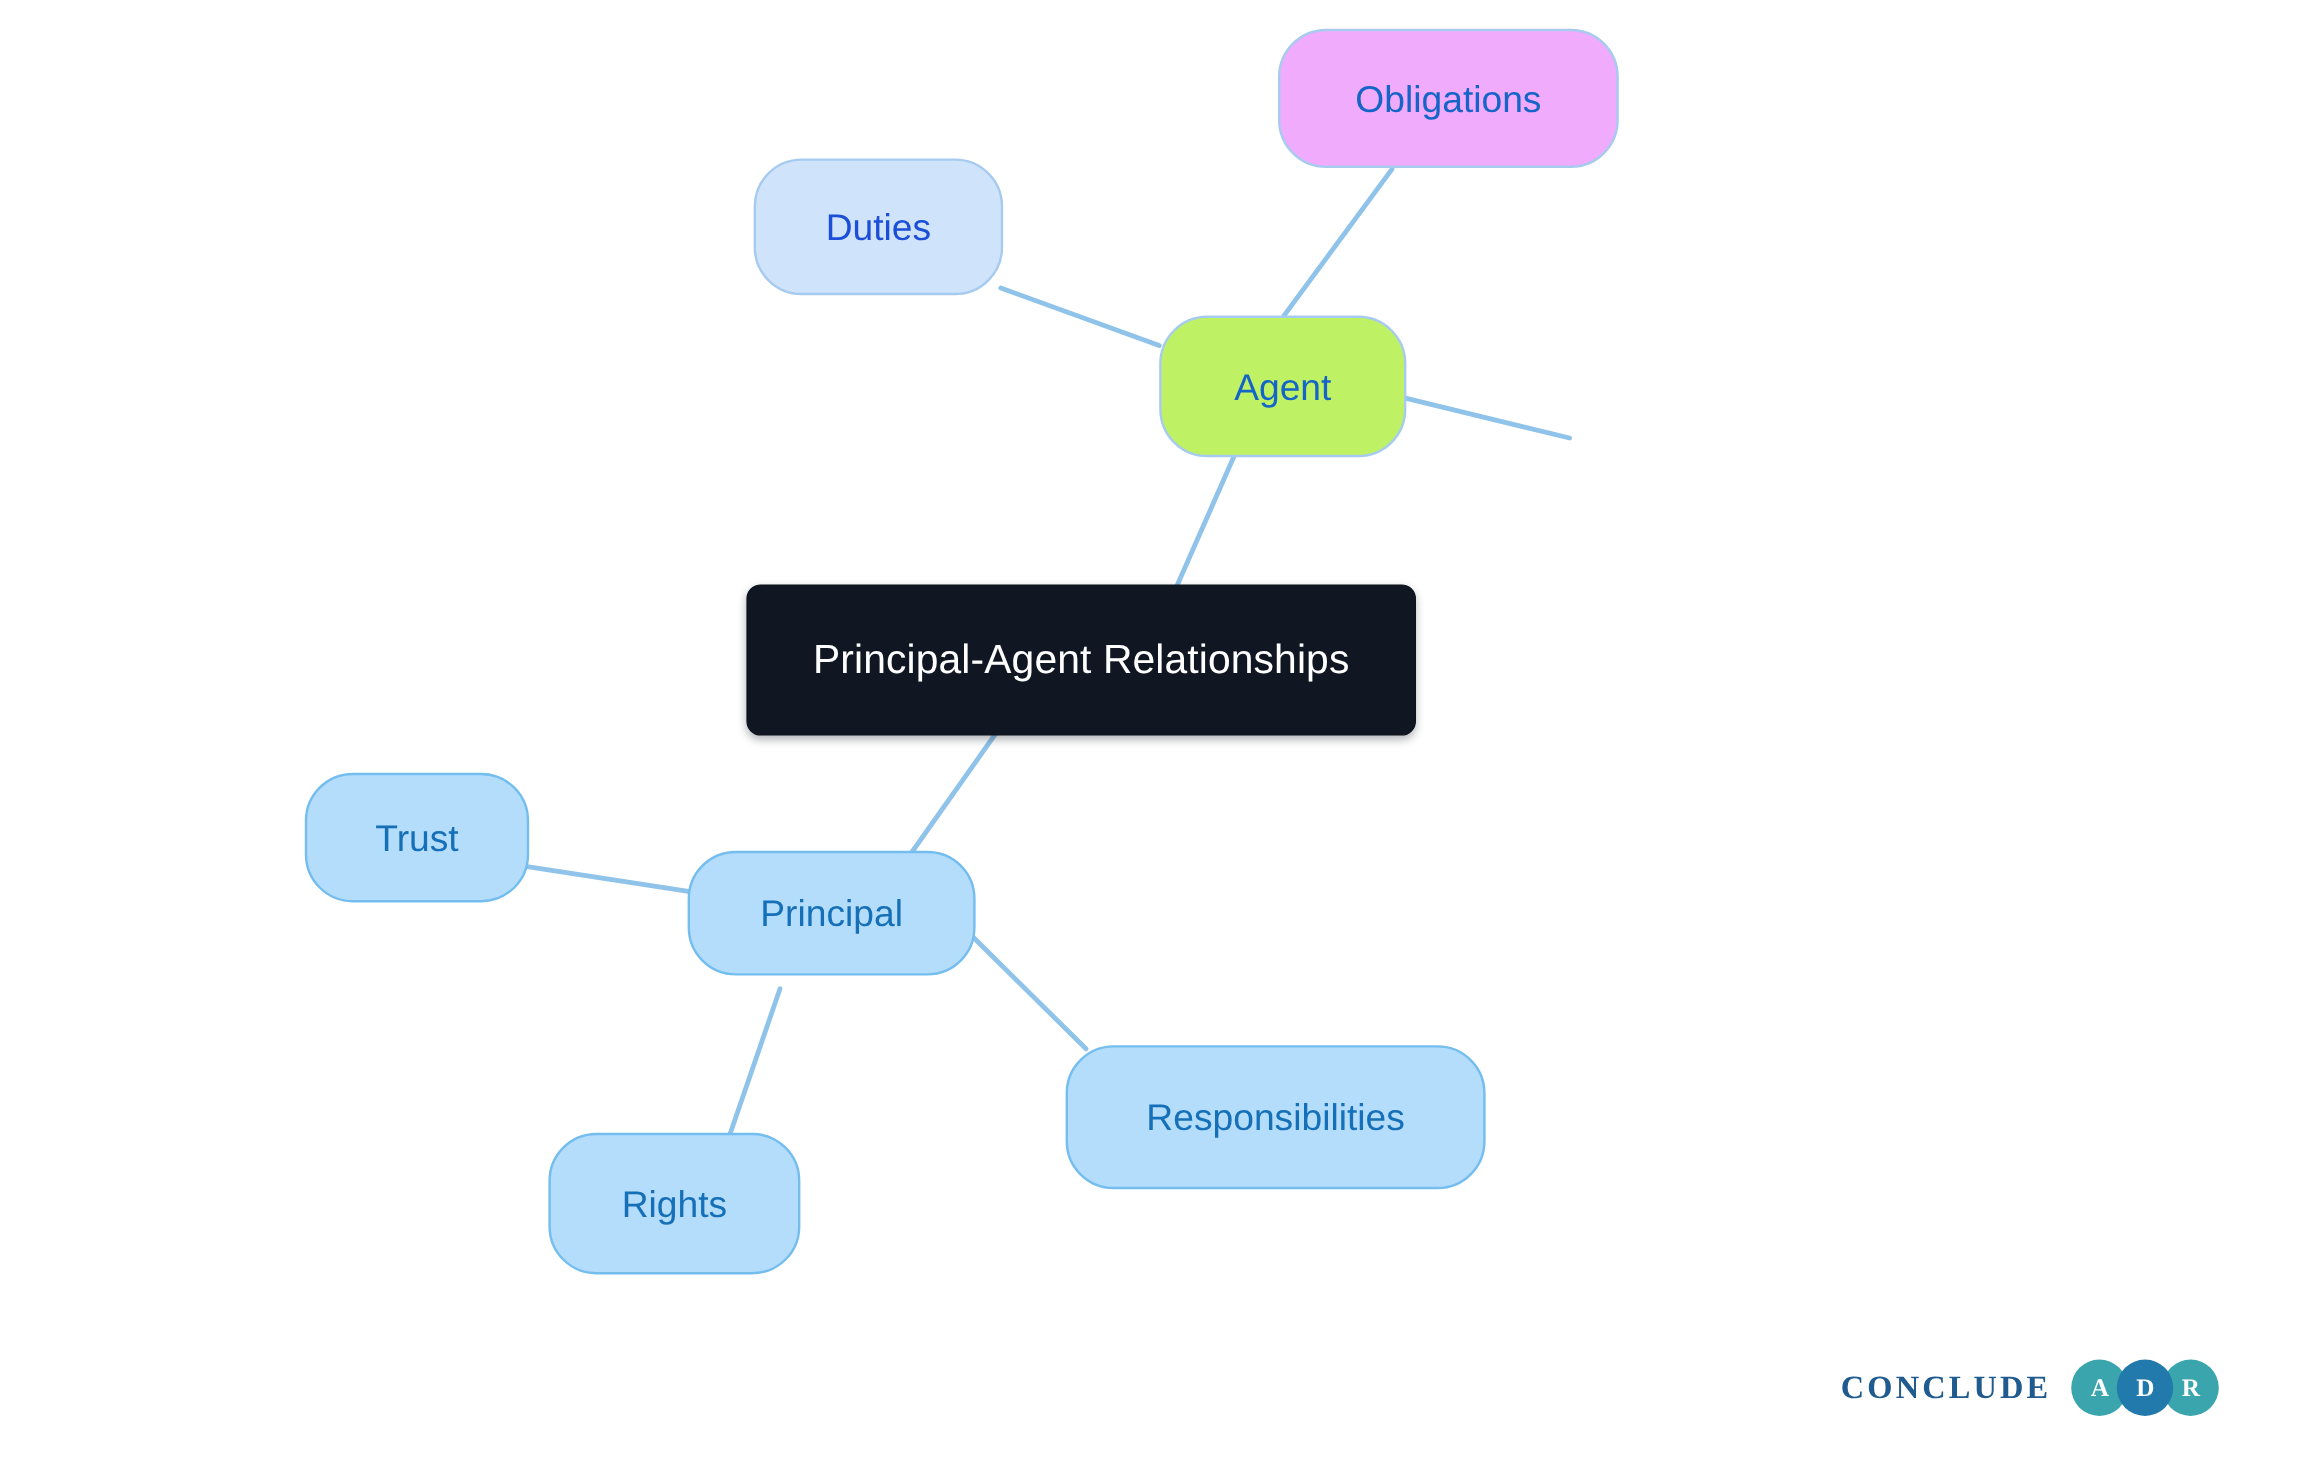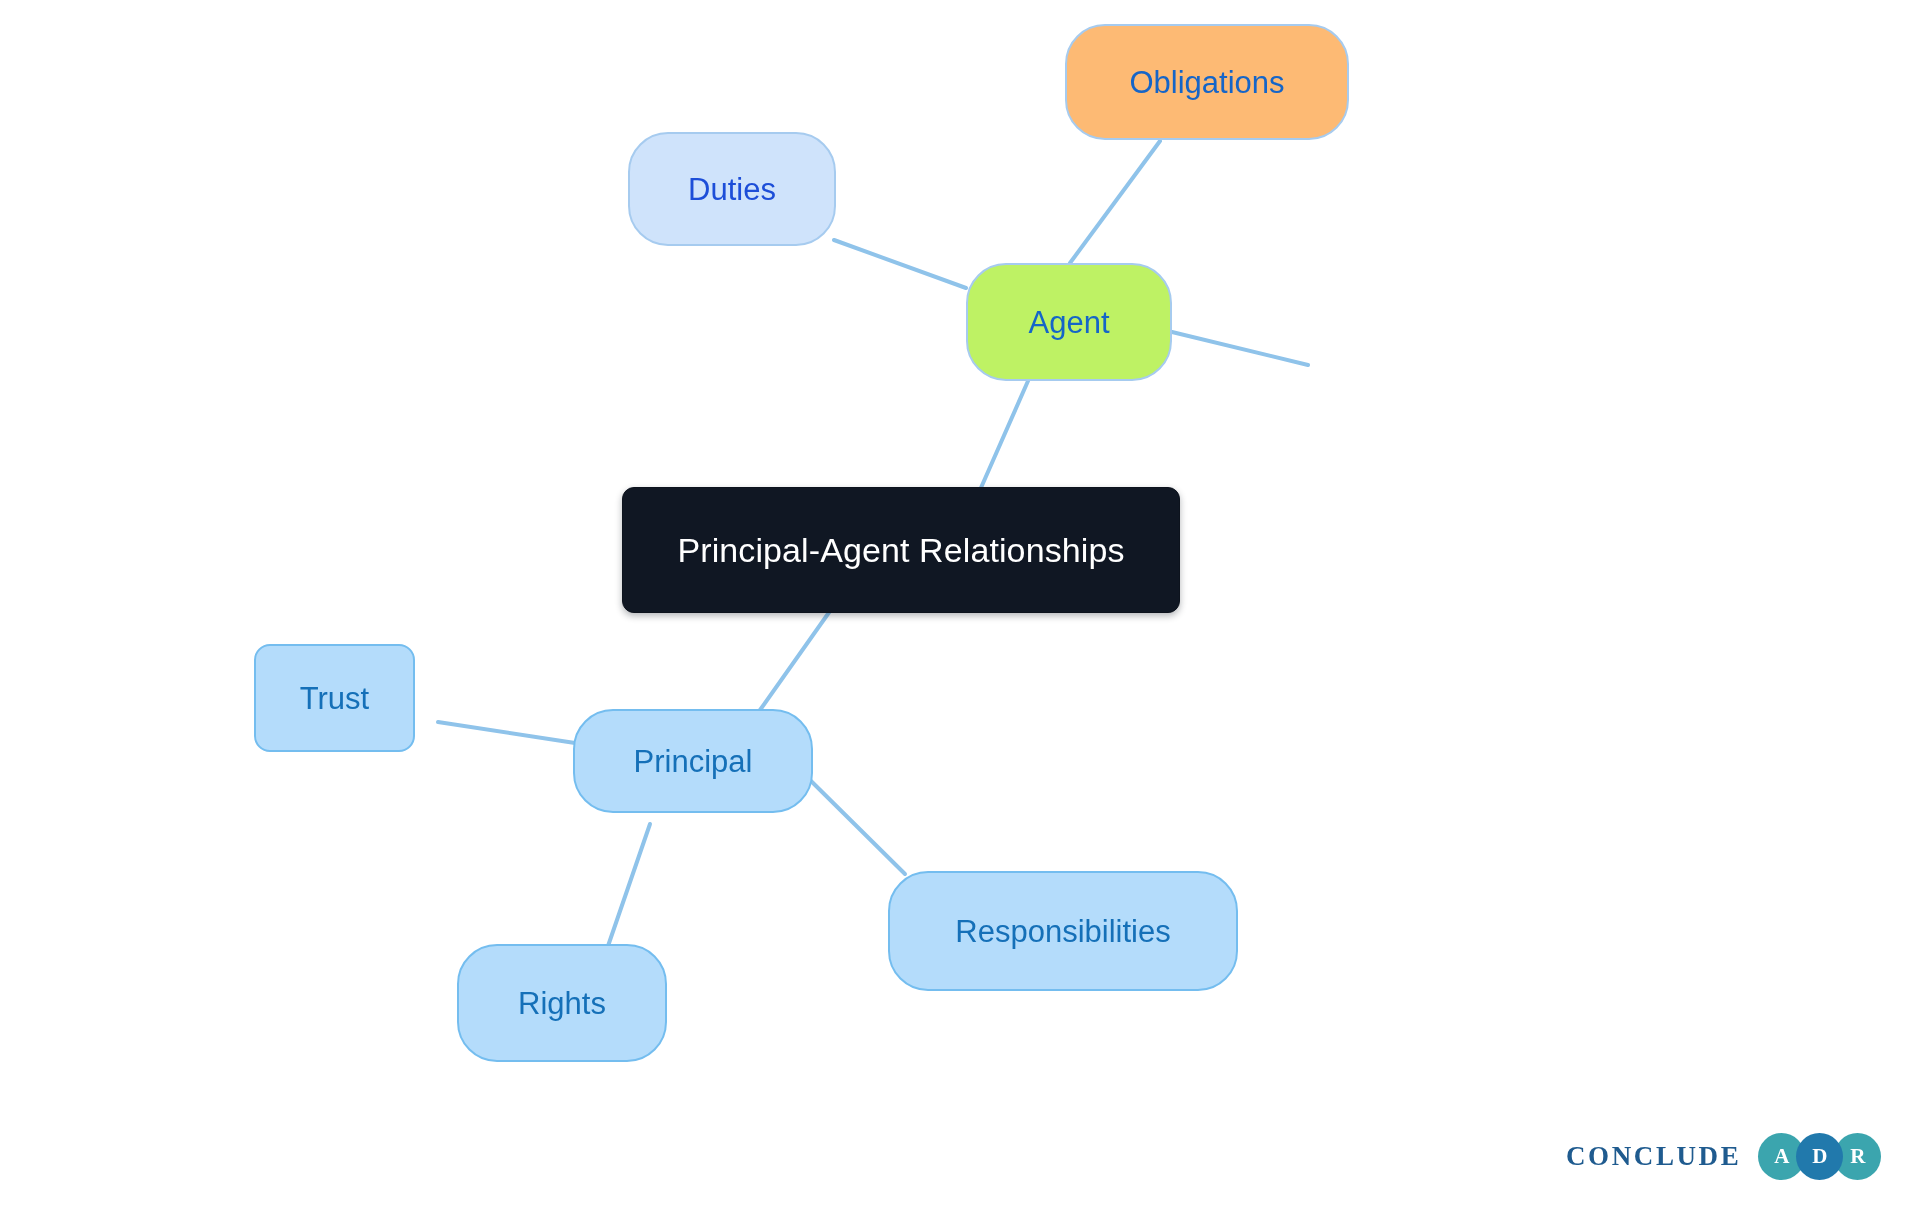--- a/index.html
+++ b/index.html
@@ -120,38 +120,38 @@
   <div class="node root" id="n-root" style="left: 622px; top: 487px; width: 558px; height: 126px; background: rgb(16, 23, 35); color: rgb(255, 255, 255);">
     <span class="node-label">Principal-Agent Relationships</span>
   </div>
 
   <div class="node blue-a" id="n-agent" style="left: 966px; top: 263px; width: 206px; height: 118px; background: #bef264; color: rgb(21, 101, 200);">
     <span class="node-label">Agent</span>
   </div>
   <div class="node blue-a" id="n-duties" style="left: 628px; top: 132px; width: 208px; height: 114px; background: rgb(207, 227, 251); color: #1d4ed8;">
     <span class="node-label">Duties</span>
   </div>
-  <div class="node blue-a" id="n-obligations" style="left: 1065px; top: 24px; width: 284px; height: 116px; background: #fdba74; color: rgb(21, 101, 200);">
+  <div class="node blue-a" id="n-obligations" style="left: 1065px; top: 24px; width: 284px; height: 116px; background: #f0abfc; color: rgb(21, 101, 200);">
     <span class="node-label">Obligations</span>
   </div>
 
   <div class="node blue-b" id="n-principal" style="left: 573px; top: 709px; width: 240px; height: 104px; background: rgb(180, 220, 251); color: rgb(21, 112, 184);">
     <span class="node-label">Principal</span>
   </div>
-  <div class="node blue-b" id="n-trust" style="left: 254px; top: 644px; width: 161px; height: 108px; background: rgb(180, 220, 251); color: rgb(21, 112, 184); border-radius: 16px;">
+  <div class="node blue-b" id="n-trust" style="left: 254px; top: 644px; width: 187px; height: 108px; background: rgb(180, 220, 251); color: rgb(21, 112, 184);">
     <span class="node-label">Trust</span>
   </div>
   <div class="node blue-b" id="n-rights" style="left: 457px; top: 944px; width: 210px; height: 118px; background: rgb(180, 220, 251); color: rgb(21, 112, 184);">
     <span class="node-label">Rights</span>
   </div>
   <div class="node blue-b" id="n-responsibilities" style="left: 888px; top: 871px; width: 350px; height: 120px; background: rgb(180, 220, 251); color: rgb(21, 112, 184);">
     <span class="node-label">Responsibilities</span>
   </div>
 
-  <div id="logo" style="left: 1534px; top: 1133px; margin-left: 32px;">
+  <div id="logo" style="left: 1534px; top: 1133px;">
     <span id="logo-word" style="color: rgb(31, 91, 143);">CONCLUDE</span>
     <span id="logo-circles">
       <span class="logo-circle c-a" style="background: rgb(59, 165, 174);">A</span>
       <span class="logo-circle c-d" style="background: rgb(33, 121, 172);">D</span>
       <span class="logo-circle c-r" style="background: rgb(59, 165, 174);">R</span>
     </span>
   </div>
 
 </div>
 

